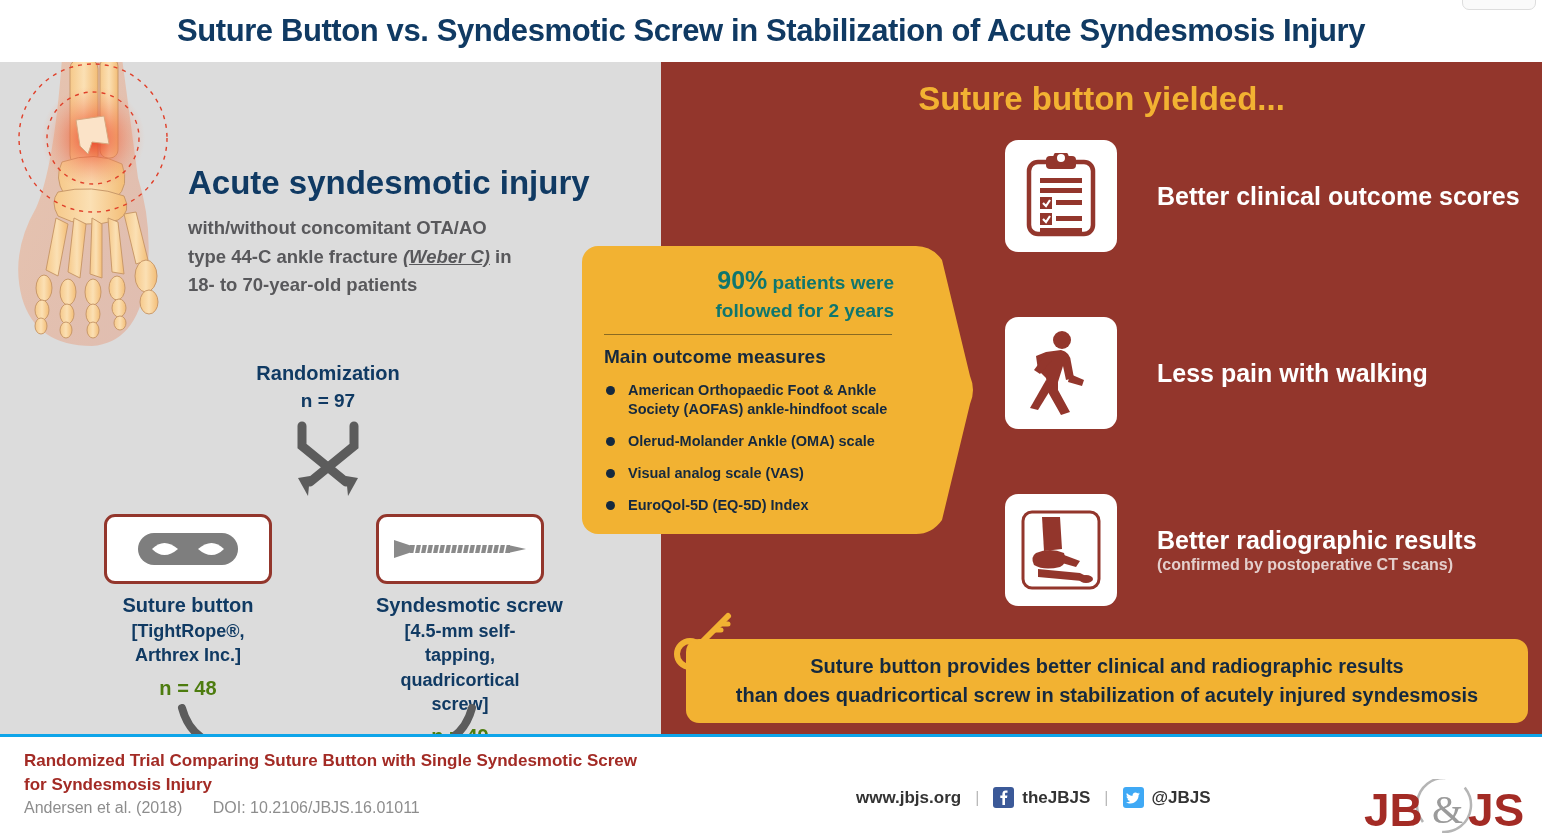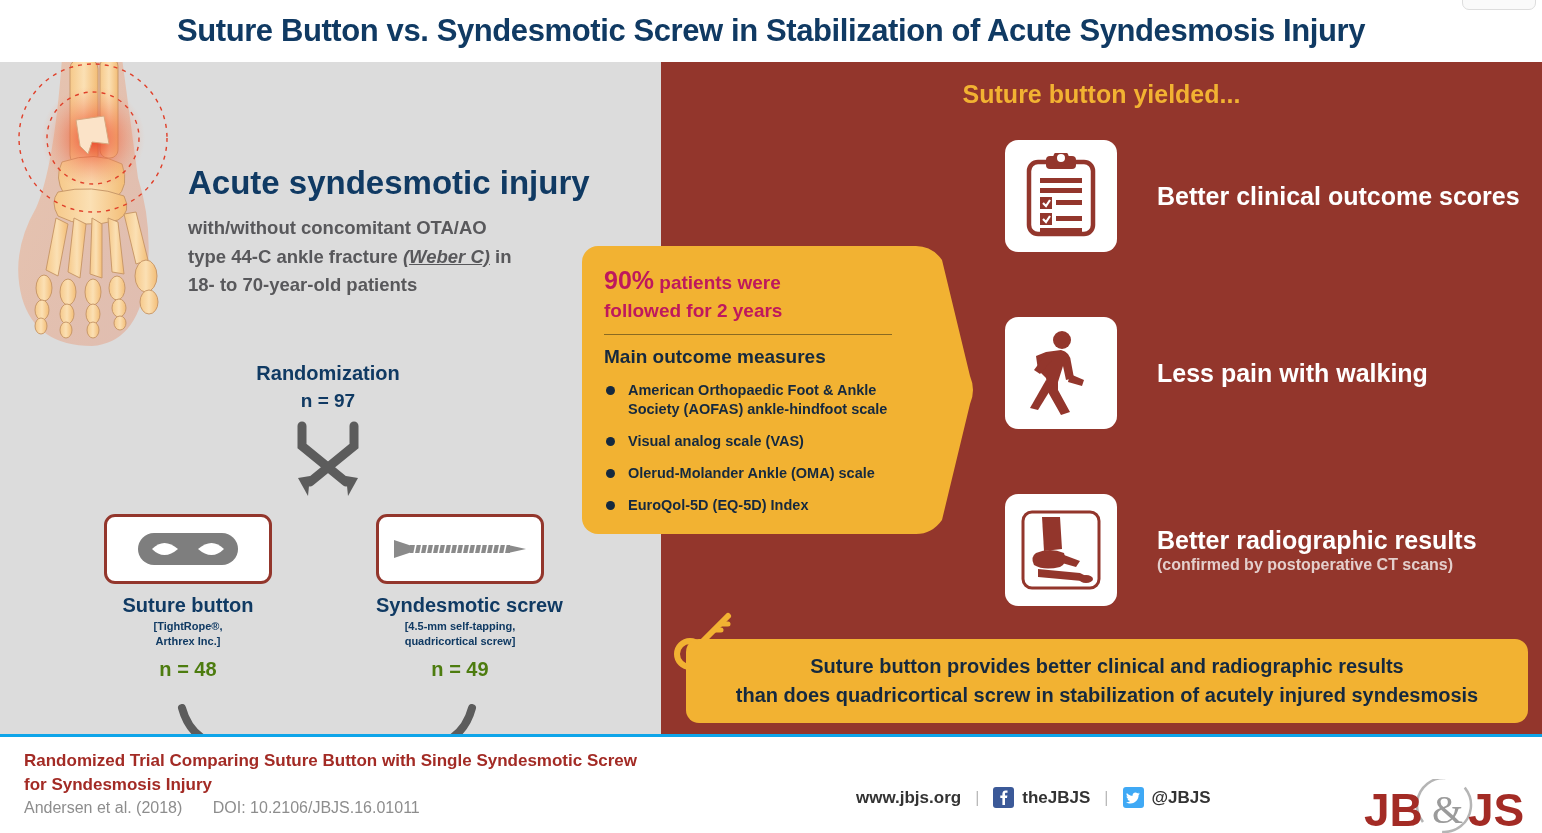--- a/index.html
+++ b/index.html
@@ -67,21 +67,21 @@
   }
   .cross-arrows { position: absolute; left: 288px; top: 358px; width: 80px; height: 90px; }
 
   .arm { position: absolute; width: 168px; text-align: center; }
   .arm-box {
     width: 168px; height: 70px; background: #ffffff;
     border: 3px solid #93362C; border-radius: 11px;
     display: flex; align-items: center; justify-content: center;
   }
   .arm-name { margin-top: 10px; font-size: 20px; font-weight: bold; color: #103A63; white-space: nowrap; }
-  .arm-desc { margin-top: 2px; font-size: 11px; font-weight: bold; color: #103A63; line-height: 1.35; }
+  .arm-desc { margin-top: 2px; font-size: 18px; font-weight: bold; color: #103A63; line-height: 1.35; }
   .arm-n { margin-top: 9px; font-size: 20px; font-weight: bold; color: #4d7c0f; }
 
   .arm-a { left: 104px; top: 452px; }
   .arm-b { left: 376px; top: 452px; }
 
   .rehab-label {
     position: absolute; left: 238px; top: 668px; width: 176px;
     text-align: center; font-size: 20px; font-weight: bold; color: #103A63;
     line-height: 1.28;
   }
@@ -93,41 +93,41 @@
     position: absolute; left: 582px; top: 246px; width: 392px; height: 288px;
   }
   .callout-body {
     position: absolute; left: 0; top: 0; width: 318px; height: 288px;
     background: #F2B232; border-radius: 16px;
   }
   .callout-arrow {
     position: absolute; left: 300px; top: 0; width: 92px; height: 288px;
   }
   .callout-inner { position: absolute; left: 22px; top: 18px; width: 290px; }
-  .callout-stat { font-size: 19px; font-weight: bold; color: #be185d; line-height: 1.35; }
+  .callout-stat { font-size: 19px; font-weight: bold; color: #0f766e; line-height: 1.35; text-align: right; }
   .callout-stat .big { font-size: 25px; }
   .callout-rule {
     margin-top: 11px; margin-bottom: 11px;
     height: 1px; background: #8a6a22; width: 288px;
   }
   .callout-title { font-size: 19px; font-weight: bold; color: #15293F; }
   .callout-list { margin-top: 13px; list-style: none; }
   .callout-list li {
     position: relative; padding-left: 24px; margin-bottom: 13px;
     font-size: 14.5px; font-weight: bold; color: #15293F; line-height: 1.3;
   }
   .callout-list li::before {
     content: ""; position: absolute; left: 2px; top: 5px;
     width: 9px; height: 9px; border-radius: 50%; background: #15293F;
   }
 
   
   .right-head {
     position: absolute; left: 0; top: 18px; width: 881px;
-    text-align: center; font-size: 25px; font-weight: bold; color: #F2B232;
+    text-align: center; font-size: 33px; font-weight: bold; color: #F2B232;
   }
   .result-row { position: absolute; display: flex; align-items: center; }
   .result-icon {
     width: 112px; height: 112px; background: #ffffff; border-radius: 13px;
     display: flex; align-items: center; justify-content: center; flex: none;
   }
   .result-text { margin-left: 40px; }
   .result-title { font-size: 25px; font-weight: bold; color: #ffffff; white-space: nowrap; }
   .result-sub { font-size: 16px; font-weight: bold; color: #E4CFCC; margin-top: 1px; white-space: nowrap; }
 
@@ -384,22 +384,22 @@
     </svg>
     <div class="callout-inner">
       <div class="callout-stat">
         <span class="big">90%</span><span> patients were</span>
         <div>followed for 2 years</div>
       </div>
       <div class="callout-rule"></div>
       <div class="callout-title">Main outcome measures</div>
       <ul class="callout-list">
         <li>American Orthopaedic Foot &amp; Ankle Society (AOFAS) ankle-hindfoot scale</li>
+        <li>Olerud-Molander Ankle (OMA) scale</li>
         <li>Visual analog scale (VAS)</li>
-        <li>Olerud-Molander Ankle (OMA) scale</li>
         <li>EuroQol-5D (EQ-5D) Index</li>
       </ul>
     </div>
   </div>
 
   <svg class="key-icon" viewBox="0 0 66 66">
     <circle cx="18" cy="44" r="13" fill="none" stroke="#F2B232" stroke-width="6"></circle>
     <path d="M27 35 L56 6" stroke="#F2B232" stroke-width="6" stroke-linecap="round"></path>
     <path d="M48 14 L56 14" stroke="#F2B232" stroke-width="5" stroke-linecap="round"></path>
     <path d="M42 20 L49 20" stroke="#F2B232" stroke-width="5" stroke-linecap="round"></path>

